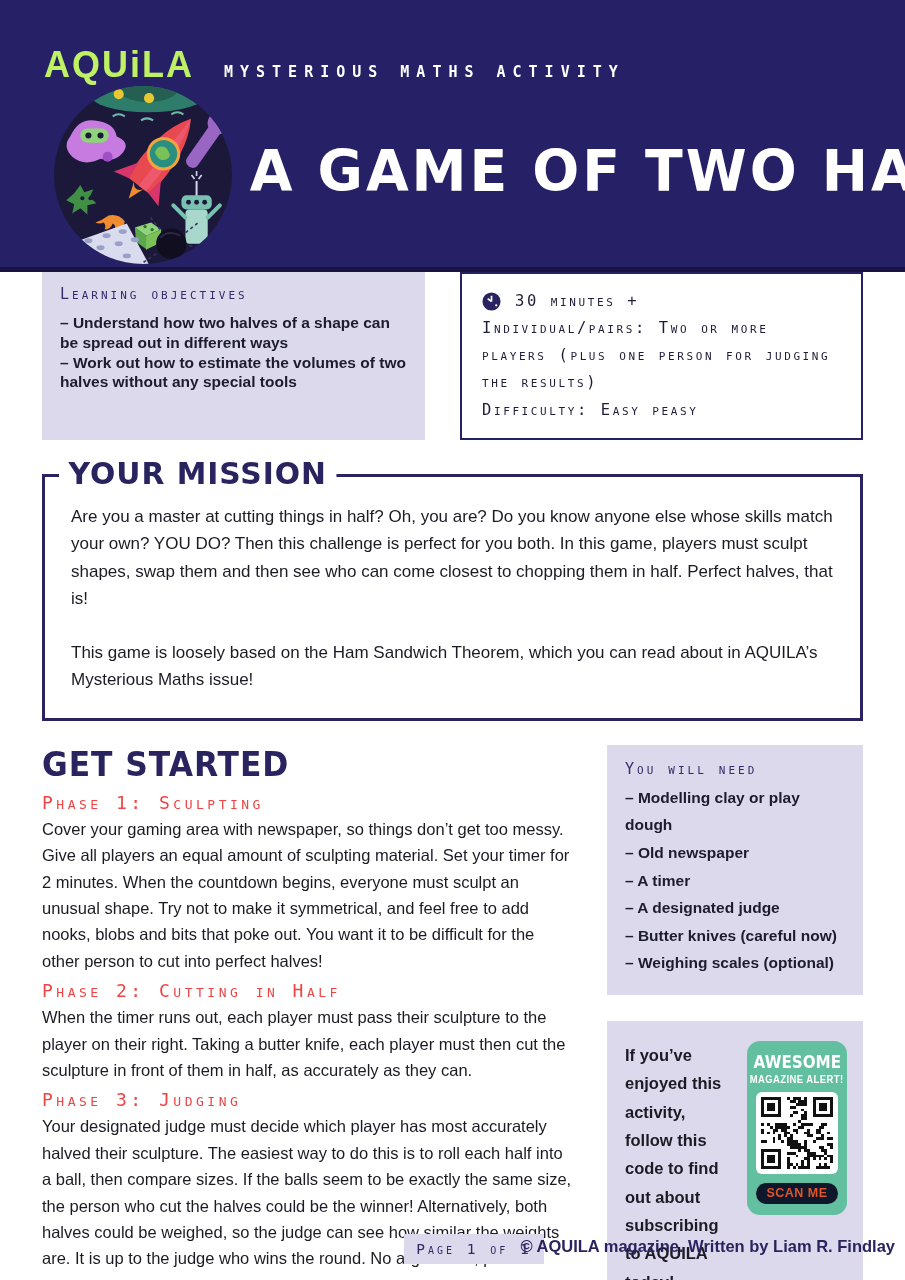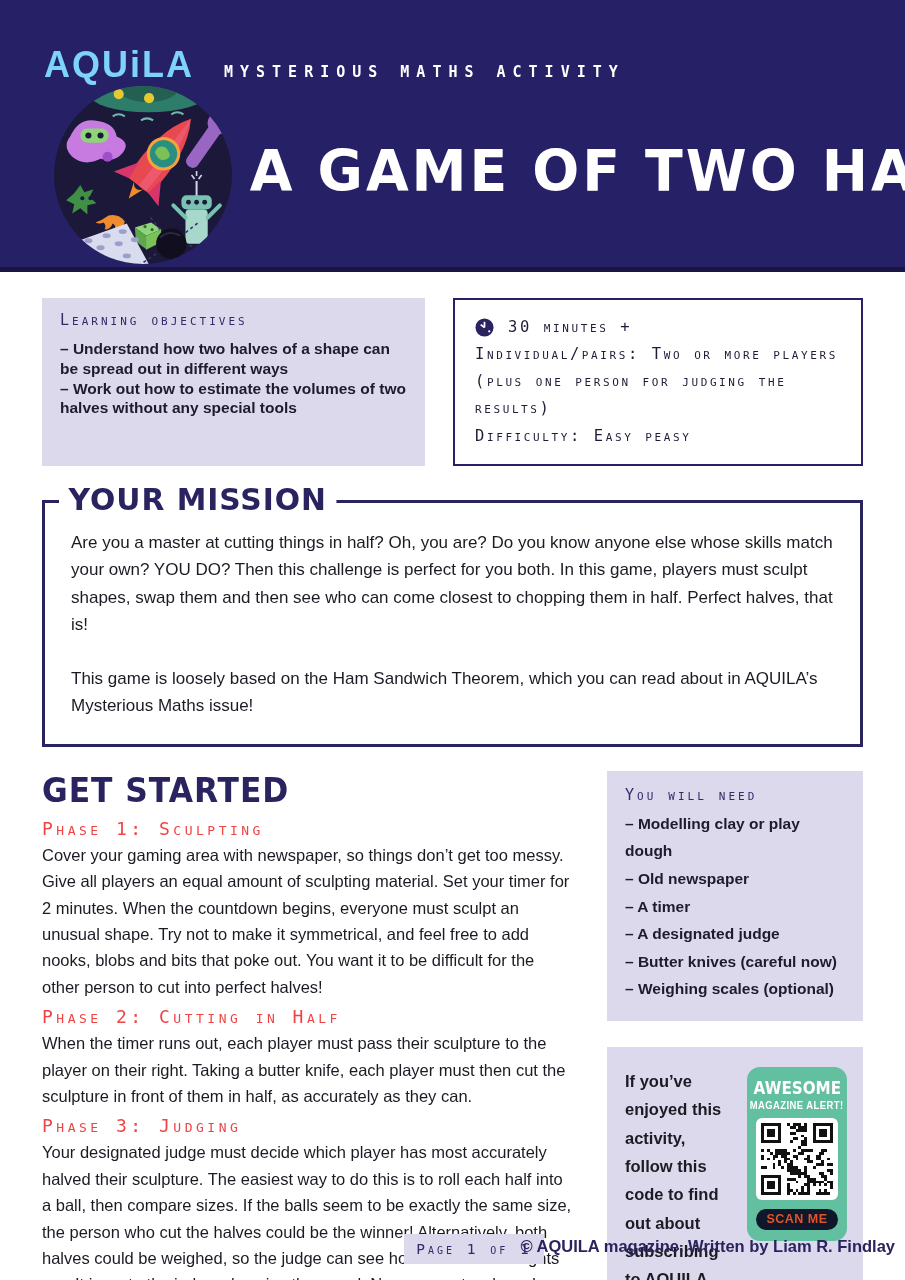--- a/index.html
+++ b/index.html
@@ -9,21 +9,21 @@
     background:#ffffff; overflow:hidden;
     font-family:"Liberation Sans", sans-serif; color:#1f1e27;
   }
   
   .band {
     position:relative; height:272px; background:#262066;
     border-bottom:5px solid #191442;
   }
   .logo-row { position:absolute; top:44px; left:44px; display:flex; align-items:baseline; gap:22px; }
   .logo {
-    color:#7dd3fc; font-size:36px; font-weight:600; letter-spacing:2px;
+    color:#bef264; font-size:36px; font-weight:600; letter-spacing:2px;
     font-family:"Liberation Sans", sans-serif;
     text-align:right;
   }
   .tagline {
     color:#fff; font-size:15px; letter-spacing:7px; font-weight:700;
     font-family:"DejaVu Sans Mono", monospace;
     padding-left:8px;
   }
   .hero-circle { position:absolute; top:84px; left:52px; width:182px; height:182px; }
   .band-title {
@@ -33,21 +33,21 @@
     font-family:"DejaVu Sans", sans-serif; white-space:nowrap;
   }
   
   .content { padding:0 42px; }
   .mono-caps {
     font-family:"DejaVu Sans Mono", monospace; font-variant:small-caps;
     letter-spacing:3px; color:#322b68;
   }
   .lavender { background:#dcd9ec; }
   
-  .row1 { display:flex; gap:28px; margin-top:26px; align-items:stretch; }
+  .row1 { display:flex; gap:35px; align-items:stretch; }
   .lo-box { width:383px; padding:13px 18px 14px; }
   .lo-box .box-head { font-size:15px; margin-bottom:10px; }
   .lo-box .lo-item { font-size:15.5px; font-weight:600; line-height:1.28; color:#1d1c2e; }
   .info-box { flex:1; border:2px solid #262066; background:#fff; padding:14px 20px; }
   .info-line {
     font-family:"DejaVu Sans Mono", monospace; font-variant:small-caps;
     letter-spacing:2.6px; font-size:15.5px; line-height:1.75; color:#1e1d38;
   }
   .time-line { display:flex; align-items:center; gap:14px; }
   .clock-ic { width:19px; height:19px; flex:0 0 auto; }

